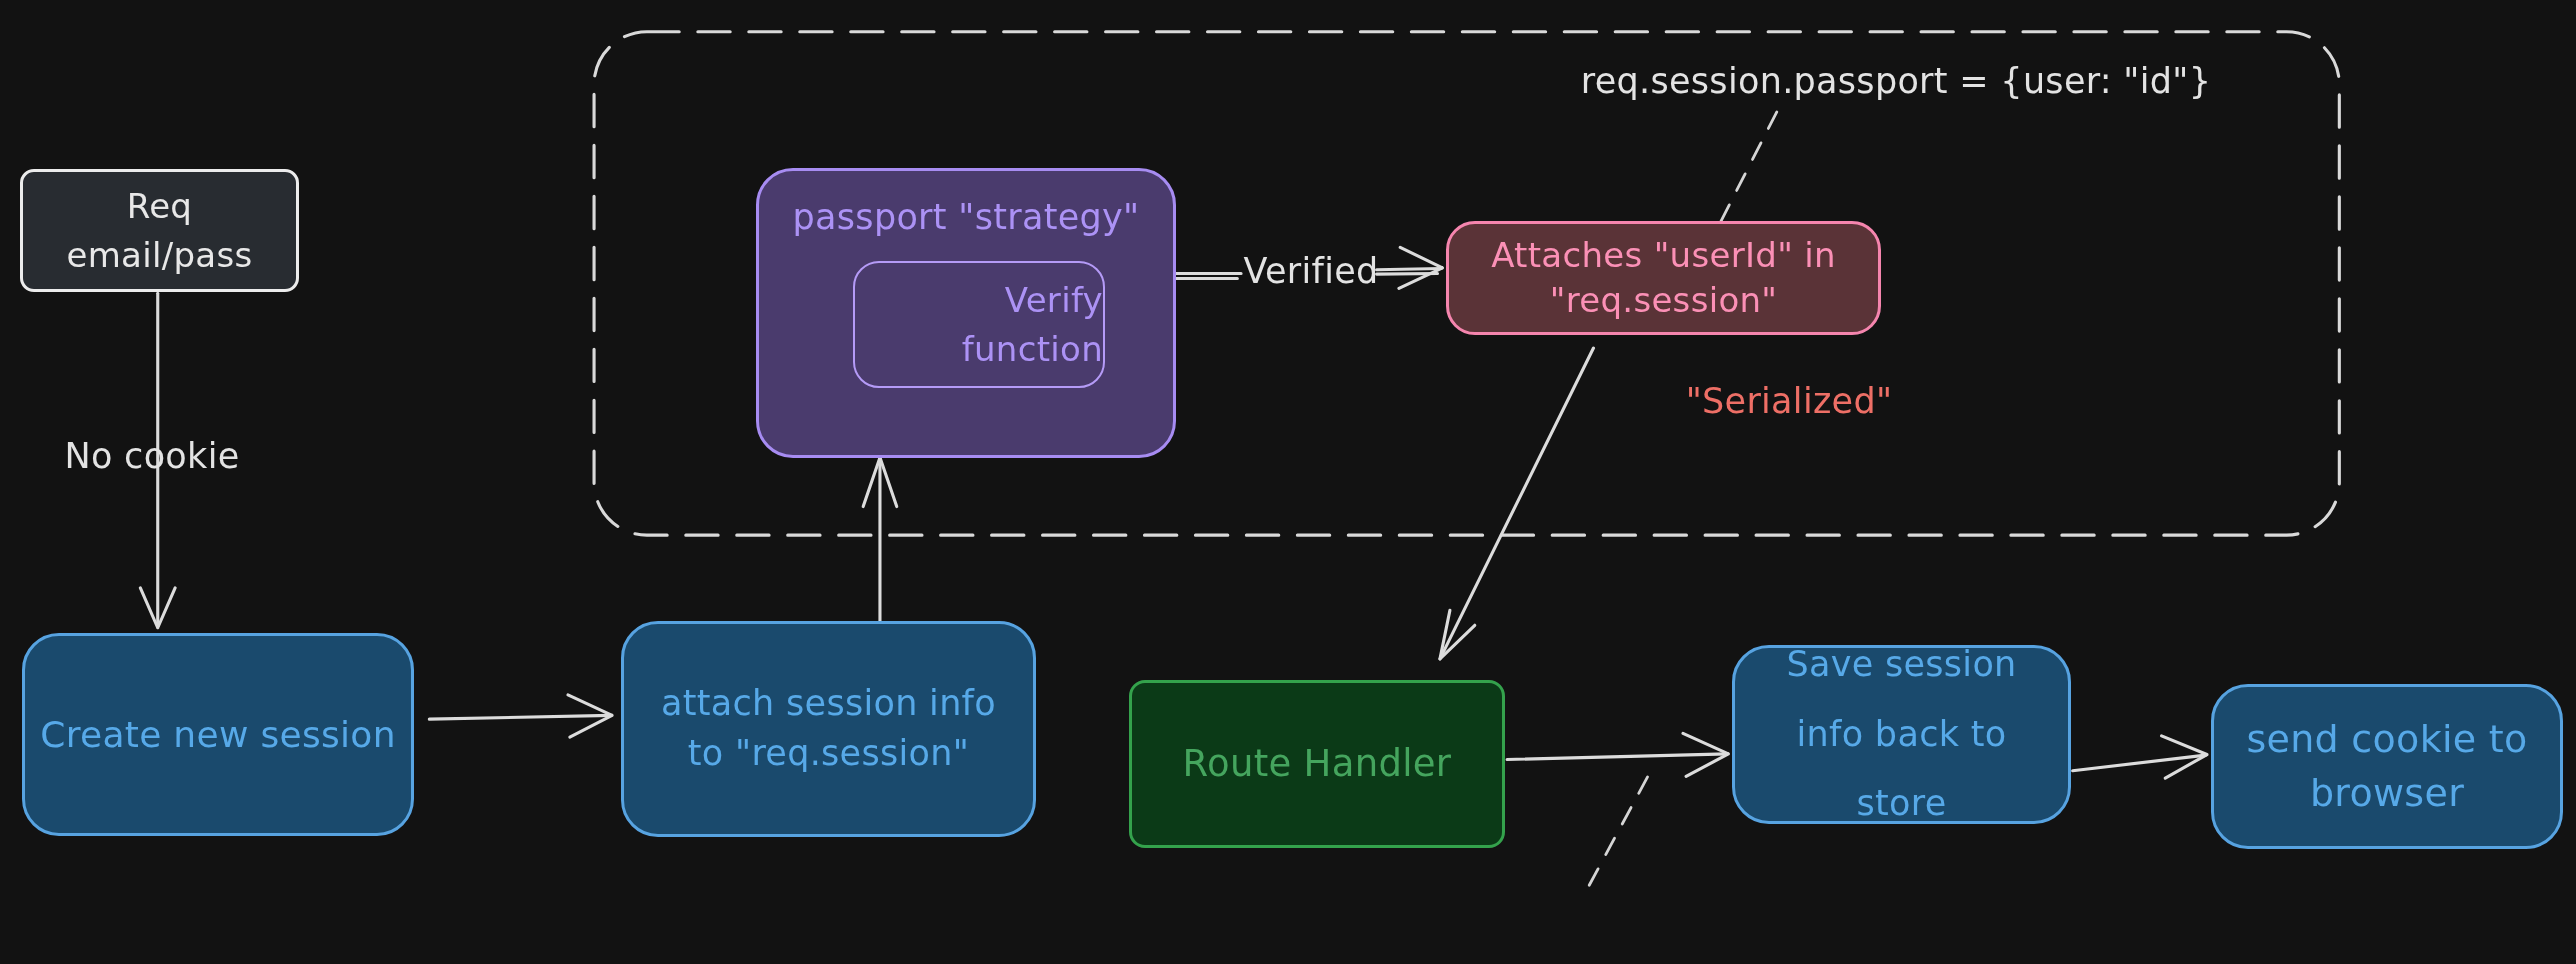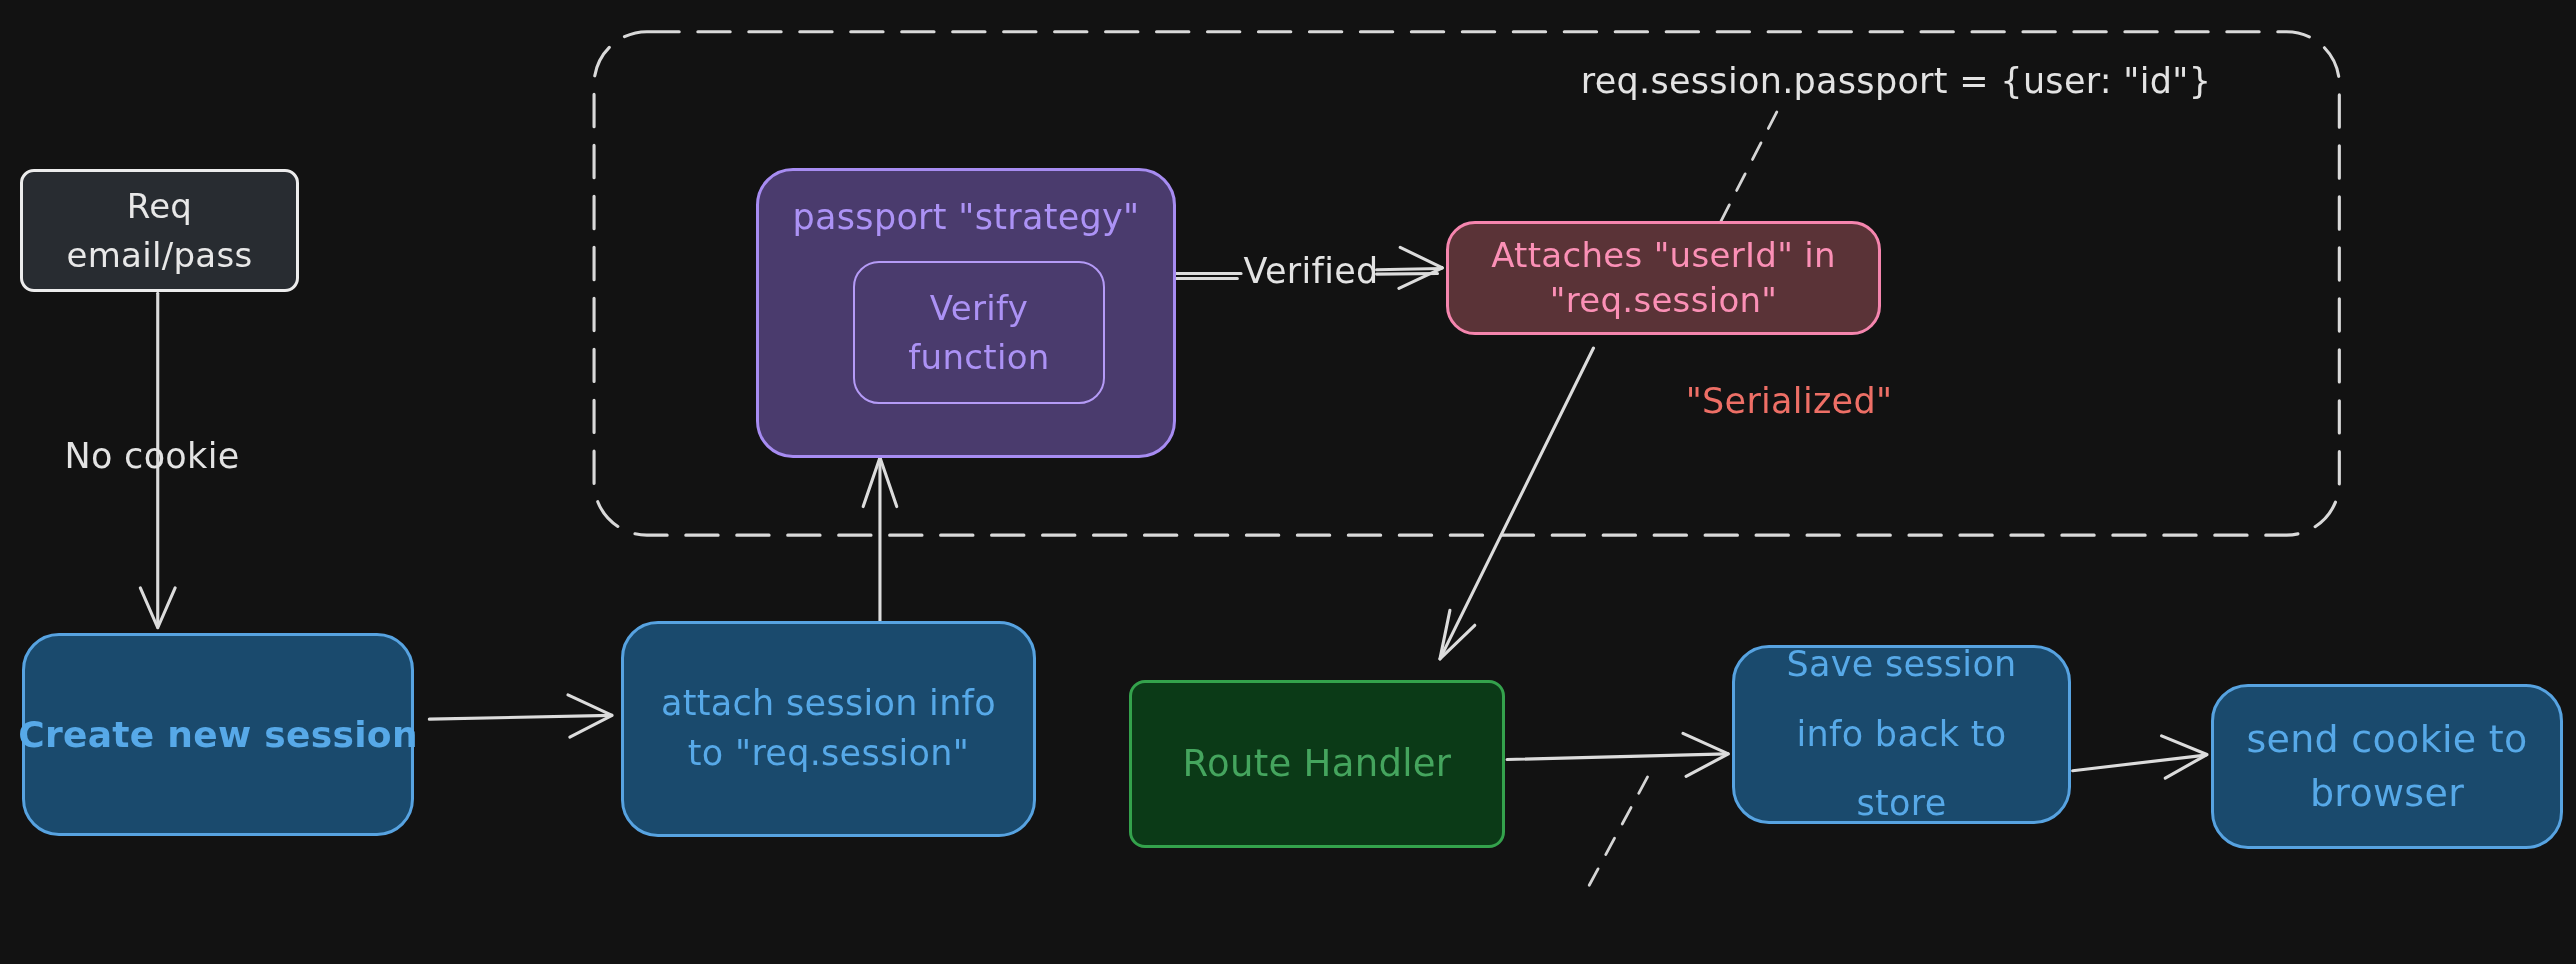--- a/index.html
+++ b/index.html
@@ -22,25 +22,25 @@
   .purple { background:#4a3b6d; border:3.1px solid #a78cf2; border-radius:37px; color:#ac92f5; }
   .purple-inner { background:transparent; border:2.5px solid #b59bf7; border-radius:26px; color:#ac92f5; }
   .pink   { background:#5a3337; border:3.1px solid #f585ae; border-radius:29px; color:#fb90b6; }
   .green  { background:#0b3a17; border:3.7px solid #34a24c; border-radius:16px; color:#45a55e; }
   .lbl {
     position:absolute; transform:translate(-50%,-50%);
     white-space:nowrap; color:#e3e3e3; font-size:35px;
   }
   
   #node-req     { left:20px;   top:169px;  width:279px; height:123px; font-size:34px; }
-  #node-create  { left:22px;   top:633px; width:392px; height:203px; font-size:36px;font-weight:bold; }
+  #node-create  { left:22px;   top:633px; width:392px; height:203px; font-size:36px; }
   #node-attach  { left:621px;  top:621px;  width:415px; height:216px; font-size:35px; }
   #node-passport{ left:756px; top:168px;  width:420px; height:290px;
                   justify-content:flex-start; padding-top:22.4px; font-size:35px; }
-  #node-verify  { left:853px; top:261px;  width:252px; height:143px; font-size:34px; }
+  #node-verify  { left:853px; top:261px;  width:252px; height:127px; font-size:34px;align-items:flex-end; }
   #node-userid  { left:1446px; top:221px;  width:435px; height:114px; font-size:34px; }
   #node-userid .ln { line-height:1.32; }
   #node-route   { left:1129px; top:680px; width:376px; height:168px; font-size:37px; }
   #node-save    { left:1732px; top:645px; width:339px; height:179px; font-size:35px;gap:20px; }
   #node-cookie  { left:2211px; top:684px; width:352px; height:165px; font-size:38px; }
   
   #lbl-no-cookie        { left:152px;  top:456px;text-align:center; }
   #lbl-verified         { left:1311px; top:271px; }
   #lbl-serialized       { left:1789px; top:401px; color:#ee6f66; }
   #lbl-passport-assign  { left:1896px; top:81px; }

